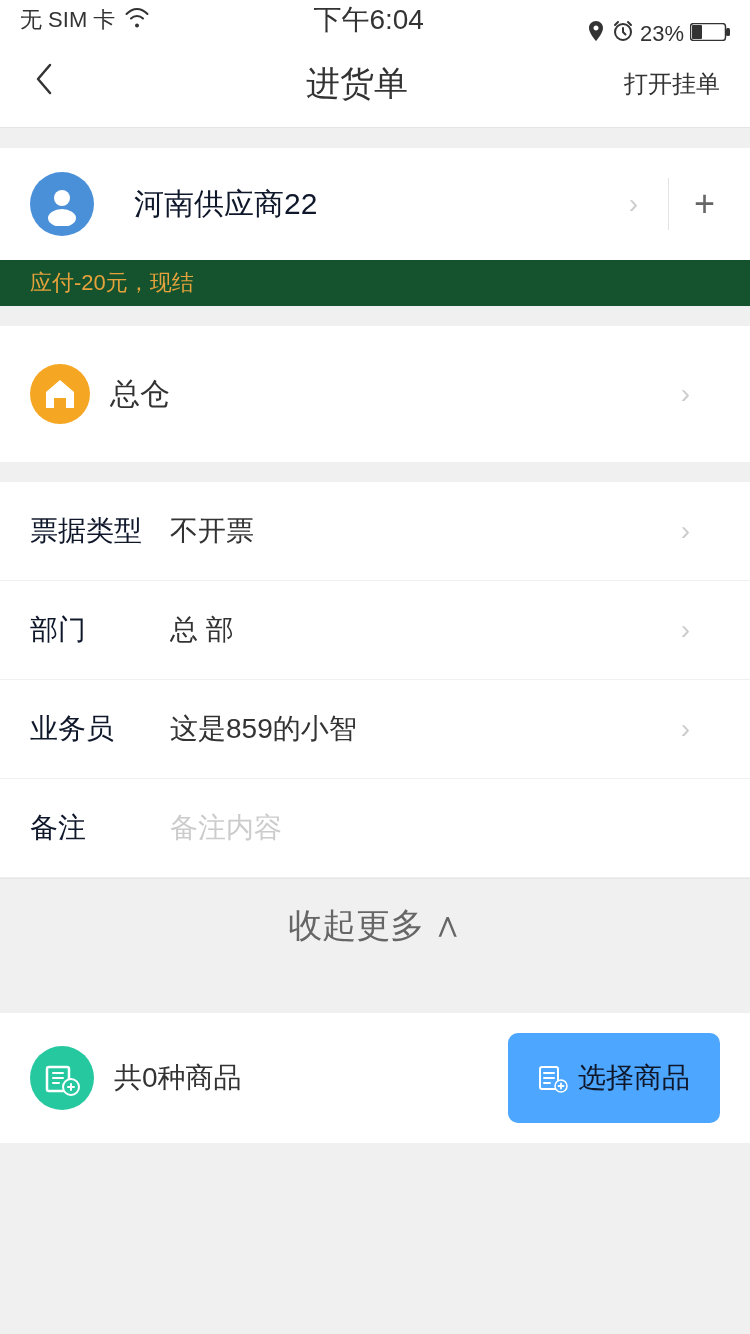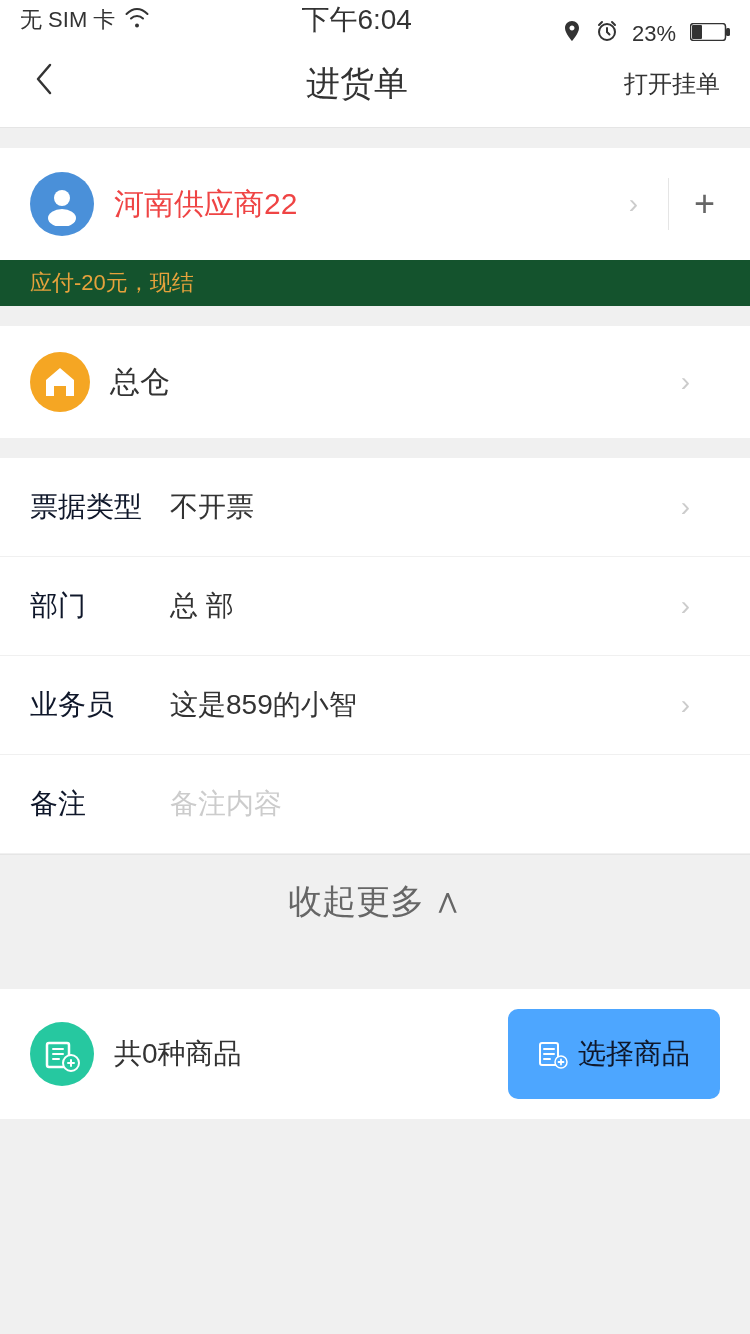--- a/index.html
+++ b/index.html
@@ -20,21 +20,21 @@
       background: #fff;
       display: flex;
       align-items: center;
       justify-content: space-between;
       padding: 0 20px;
       font-size: 22px;
       color: #333;
     }
     .status-left { display: flex; align-items: center; gap: 8px; }
     .status-center { font-size: 28px; font-weight: 500; }
-    .status-right { display: flex; align-items: center; gap: 14px; font-size: 22px; margin-top: 27px; }
+    .status-right { display: flex; align-items: center; gap: 6px; font-size: 22px; margin-top: 27px; }
 
     
     .nav-bar {
       width: 100%;
       height: 88px;
       background: #fff;
       display: flex;
       align-items: center;
       justify-content: space-between;
       padding: 0 30px;
@@ -86,21 +86,22 @@
       flex-shrink: 0;
       overflow: hidden;
     }
     .supplier-avatar svg {
       width: 44px;
       height: 44px;
     }
     .supplier-name {
       flex: 1;
       font-size: 30px;
-      color: #ef4444;
+      color: #0f172a;
+      margin-left: 20px;
     }
     .chevron-right {
       font-size: 28px;
       color: #ccc;
       margin-right: 30px;
     }
     .add-btn {
       width: 52px;
       height: 52px;
       display: flex;
@@ -122,21 +123,21 @@
     }
 
     
     .warehouse-section {
       background: #fff;
       margin-top: 20px;
     }
     .warehouse-row {
       display: flex;
       align-items: center;
-      padding: 26px 30px;
+      padding: 38px 30px;
       border-radius: 6px;
     }
     .warehouse-icon {
       width: 60px;
       height: 60px;
       border-radius: 50%;
       background: #f5a623;
       display: flex;
       align-items: center;
       justify-content: center;

